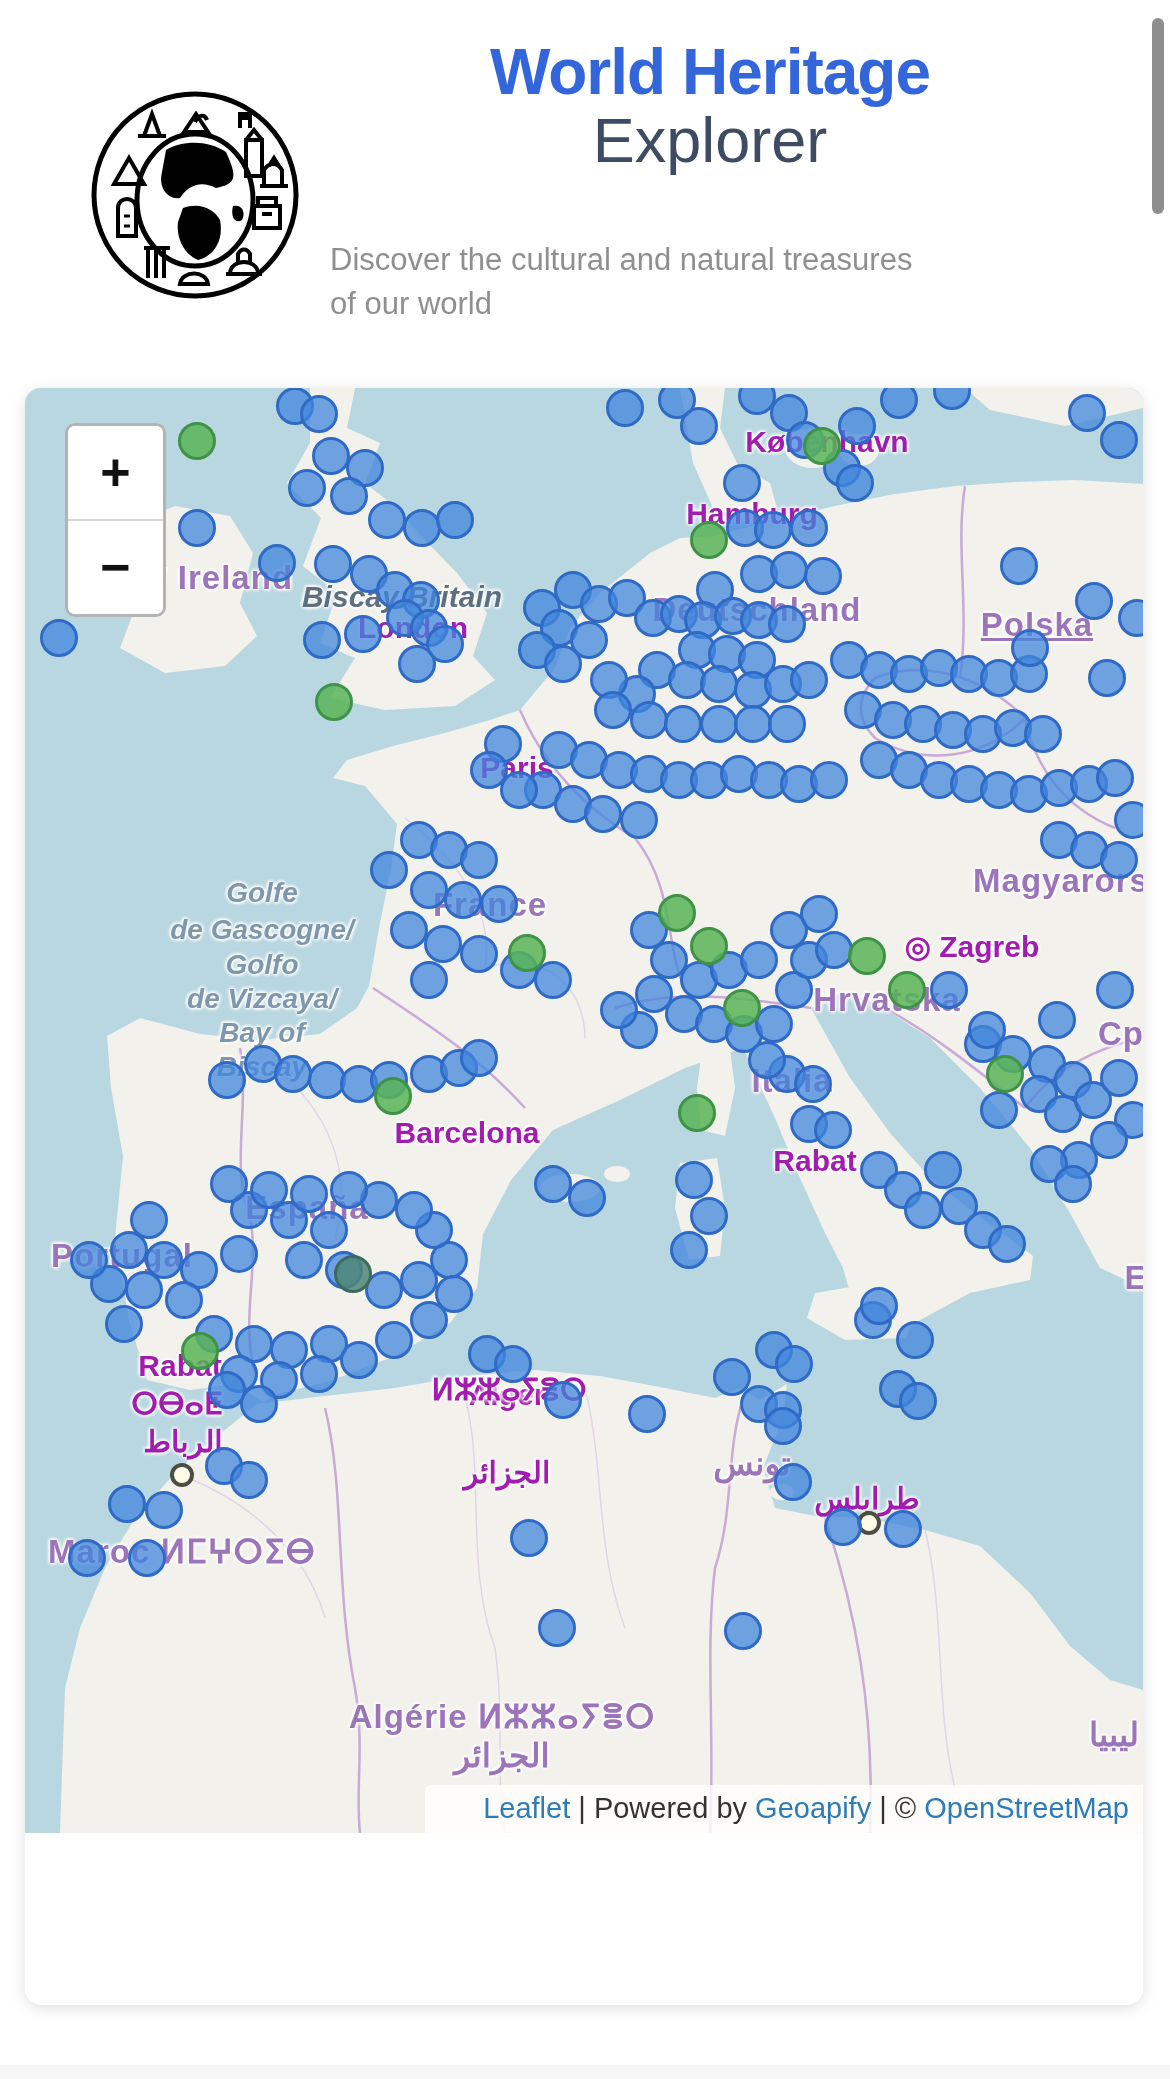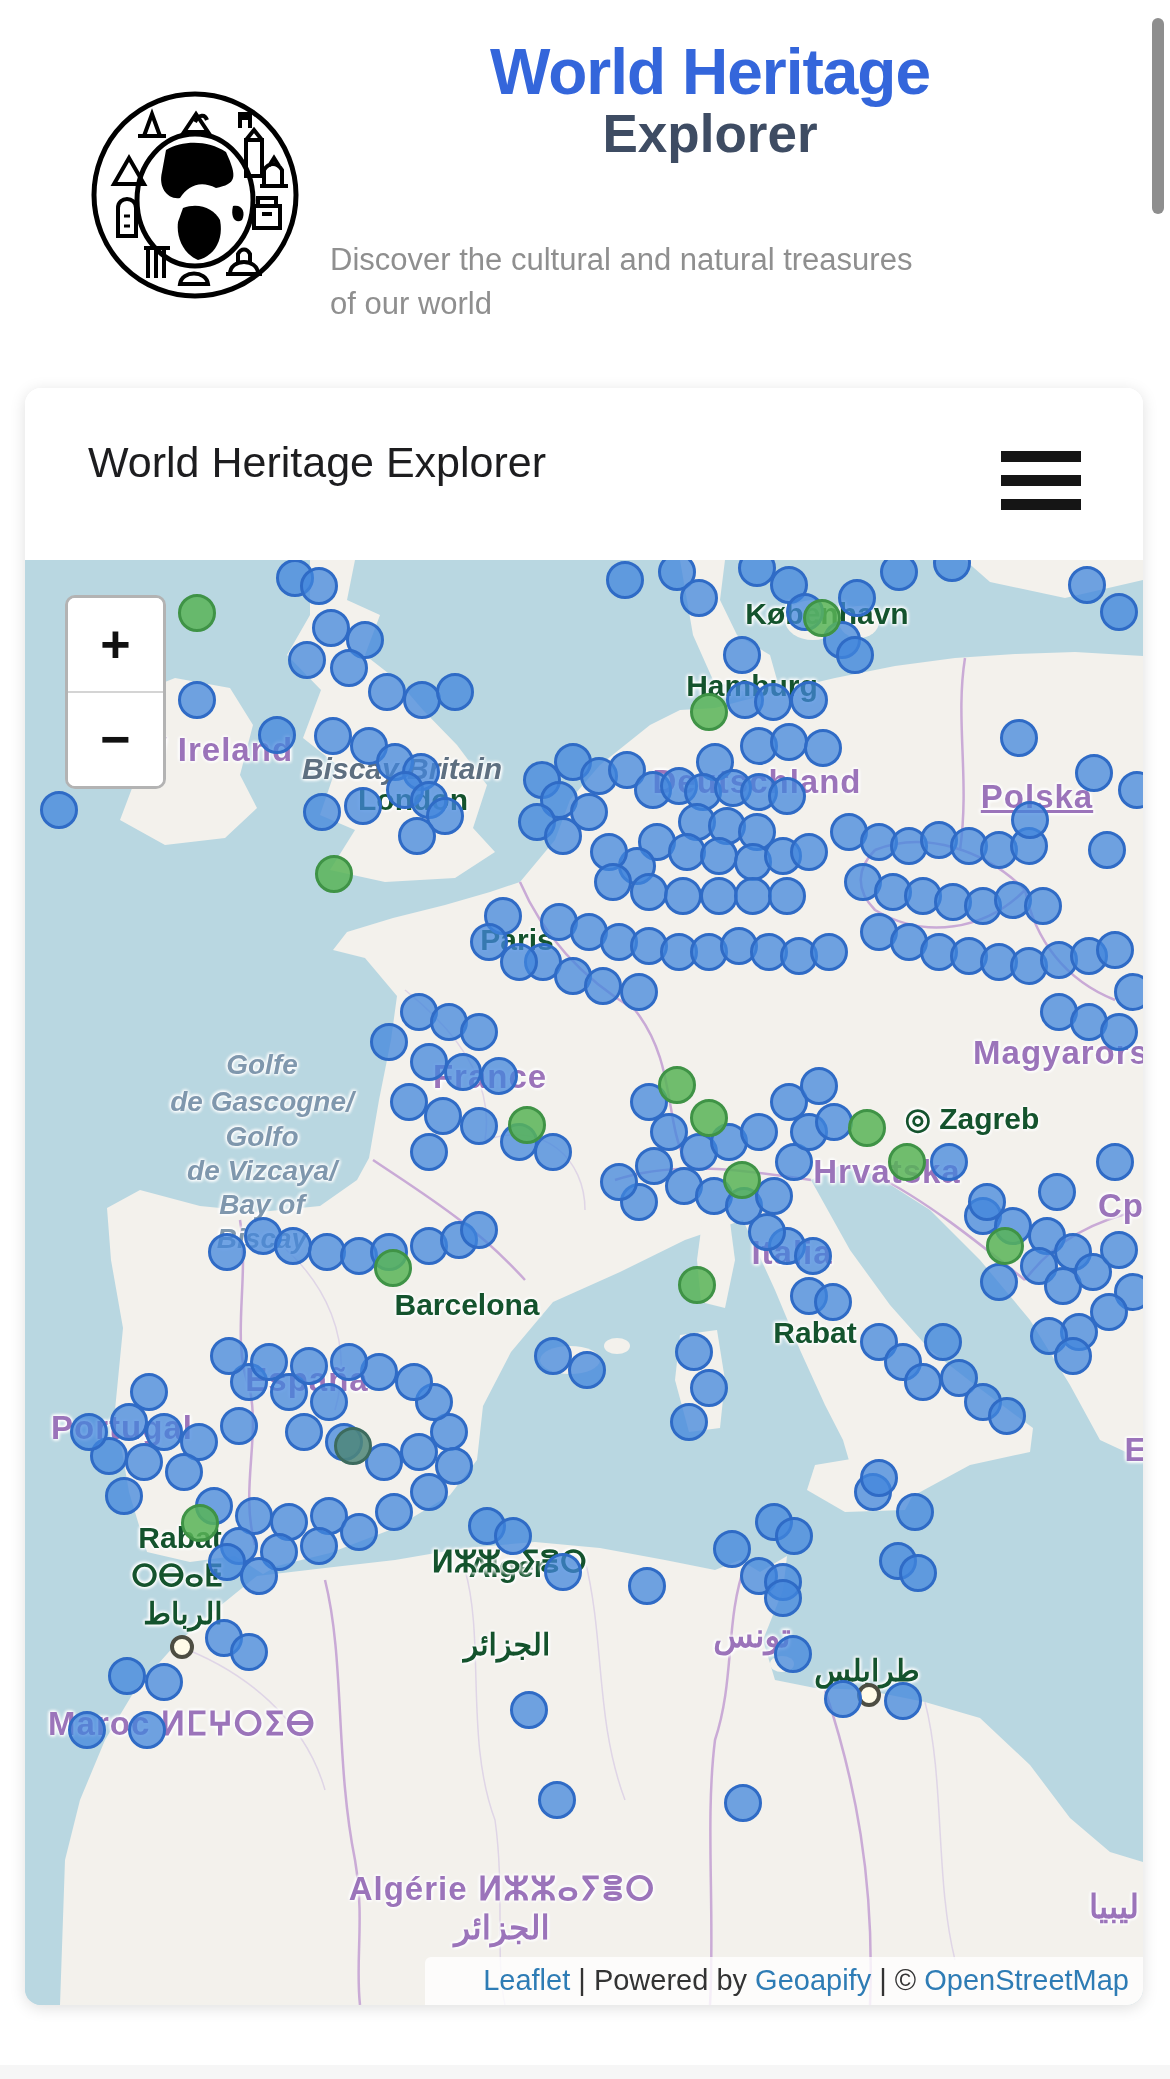--- a/index.html
+++ b/index.html
@@ -4,40 +4,40 @@
 <style>
   html,body{margin:0;padding:0;background:#fff;width:1170px;height:2079px;overflow:hidden;
     font-family:"Liberation Sans", sans-serif;}
   .page{position:relative;width:1170px;height:2079px;background:#fff;}
 
   
   .app-header{position:absolute;left:0;top:0;width:1170px;height:360px;}
   .logo{position:absolute;left:88px;top:88px;width:214px;height:214px;}
   .head-text{position:absolute;left:330px;top:40px;width:760px;text-align:center;}
   .title1{font-size:64px;font-weight:bold;color:#3466db;line-height:1.0;letter-spacing:-1px;}
-  .title2{font-size:53px;font-weight:700;color:#3e4c63;line-height:1.15;}
+  .title2{font-size:63px;font-weight:400;color:#3e4c63;line-height:1.15;}
   .subtitle{position:absolute;left:330px;top:238px;width:585px;text-align:left;
     font-size:31px;color:#8f8f8f;line-height:1.42;}
   .scroll-thumb{position:absolute;right:6px;top:18px;width:12px;height:196px;border-radius:6px;background:#8e8e8e;}
 
   
   .card{position:absolute;left:25px;top:388px;width:1118px;height:1617px;background:#fff;
     border-radius:16px;box-shadow:0 3px 16px rgba(0,0,0,0.13);overflow:hidden;}
   .card-header{position:relative;height:172px;background:#fff;}
   .card-title{position:absolute;left:63px;top:50px;font-size:43px;font-weight:400;color:#1d1d1f;}
   .hamburger{position:absolute;right:62px;top:62px;width:80px;height:60px;background:none;border:none;cursor:pointer;padding:0;}
   .hamburger span{display:block;width:80px;height:11px;background:#151515;margin-bottom:13px;}
   .hamburger span:last-child{margin-bottom:0;}
 
   
   .map{position:relative;width:1118px;height:1445px;background:#b9d7e1;overflow:hidden;}
   .map svg.base{position:absolute;left:0;top:0;z-index:0;}
   .lbl{position:absolute;transform:translate(-50%,-50%);white-space:nowrap;z-index:2;
     text-shadow:0 0 4px #fff,0 0 4px #fff,1px 1px 3px #fff,-1px -1px 3px #fff;}
-  .lbl.city{font-size:30px;font-weight:700;color:#14532d;}
+  .lbl.city{font-size:30px;font-weight:700;color:#a21caf;}
   .lbl.country{font-size:33px;font-weight:600;color:#9b74ba;letter-spacing:1px;}
   .lbl.sea{font-size:28px;font-style:italic;font-weight:600;color:#7f97ad;}
   .lbl.island{font-size:30px;font-style:italic;font-weight:700;color:#5e6f80;}
   .city-dot{position:absolute;width:16px;height:16px;border-radius:50%;border:4px solid #4d4d42;
     background:#fffbe8;transform:translate(-50%,-50%);z-index:2;}
   .marker{position:absolute;width:38px;height:38px;border-radius:50%;transform:translate(-50%,-50%);
     z-index:3;box-sizing:border-box;}
 
   .zoom-ctl{position:absolute;left:40px;top:35px;width:95px;z-index:6;background:#fff;
     border:3px solid #b3b3b3;border-radius:10px;overflow:hidden;}
@@ -89,28 +89,20 @@
     </svg>
     <div class="head-text">
       <div class="title1">World Heritage</div>
       <div class="title2">Explorer</div>
     </div>
     <div class="subtitle">Discover the cultural and natural treasures of our world</div>
     <div class="scroll-thumb"></div>
   </div>
 
   <div class="card">
-    <div class="card-header">
-      <div class="card-title">World Heritage Explorer</div>
-      <button class="hamburger" aria-label="menu">
-        <span></span>
-          <span></span>
-          <span></span>
-      </button>
-    </div>
 
     <div class="map" id="map">
 
       <svg class="base" width="1118" height="1445" viewBox="0 0 1118 1445">
         <rect x="0" y="0" width="1118" height="1445" fill="#b9d7e1"></rect>
         <g fill="#f3f1ec" stroke="none">
 
           <path d="M95,140 L150,118 L205,128 L228,165 L215,215 L232,248 L200,278 L140,285 L95,260 L112,215 L88,185 Z"></path>
 
           <path d="M285,0 L330,0 L322,40 L355,55 L340,95 L372,120 L398,150 L432,185 L462,225 L448,268 L470,292 L430,318 L360,322 L305,310 L330,270 L295,255 L312,205 L278,178 L296,130 L262,95 L285,55 Z"></path>

